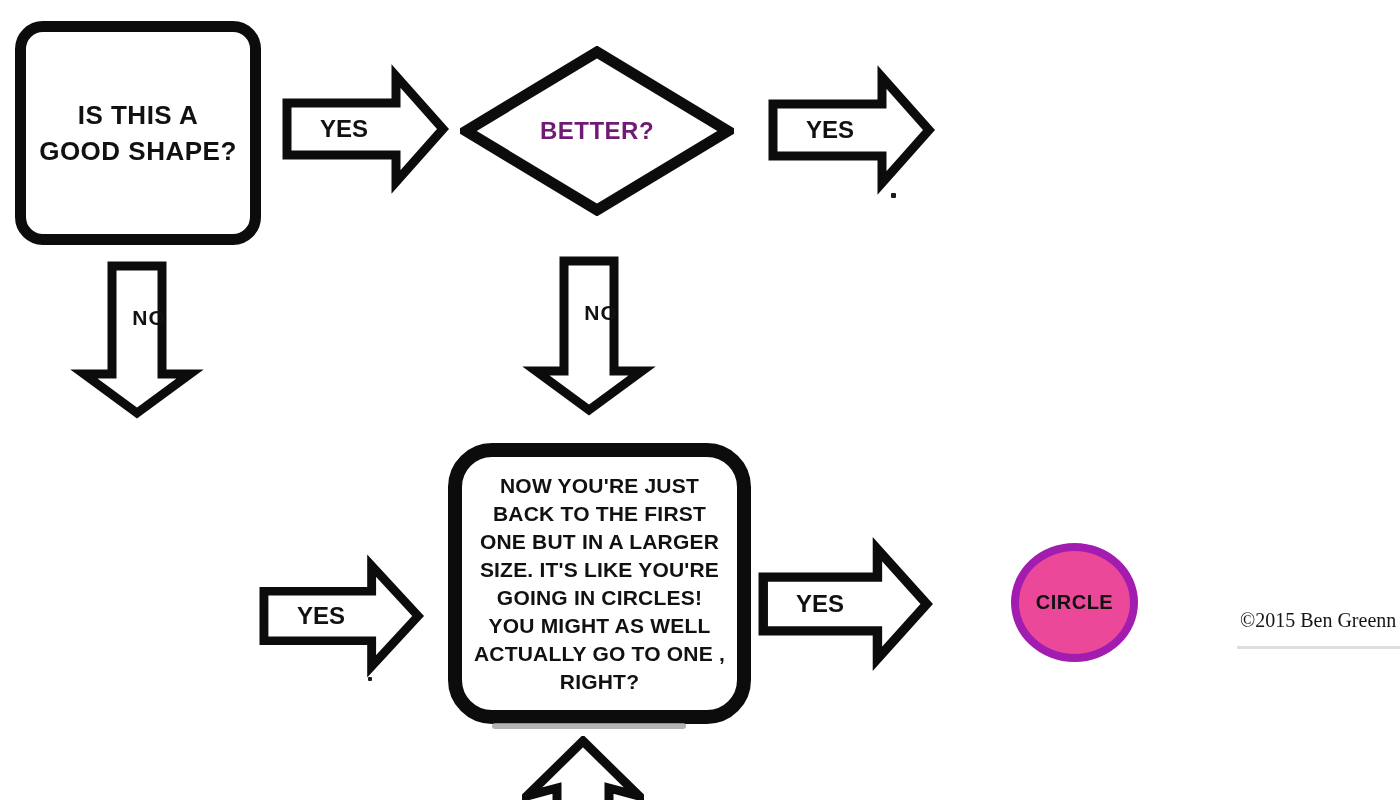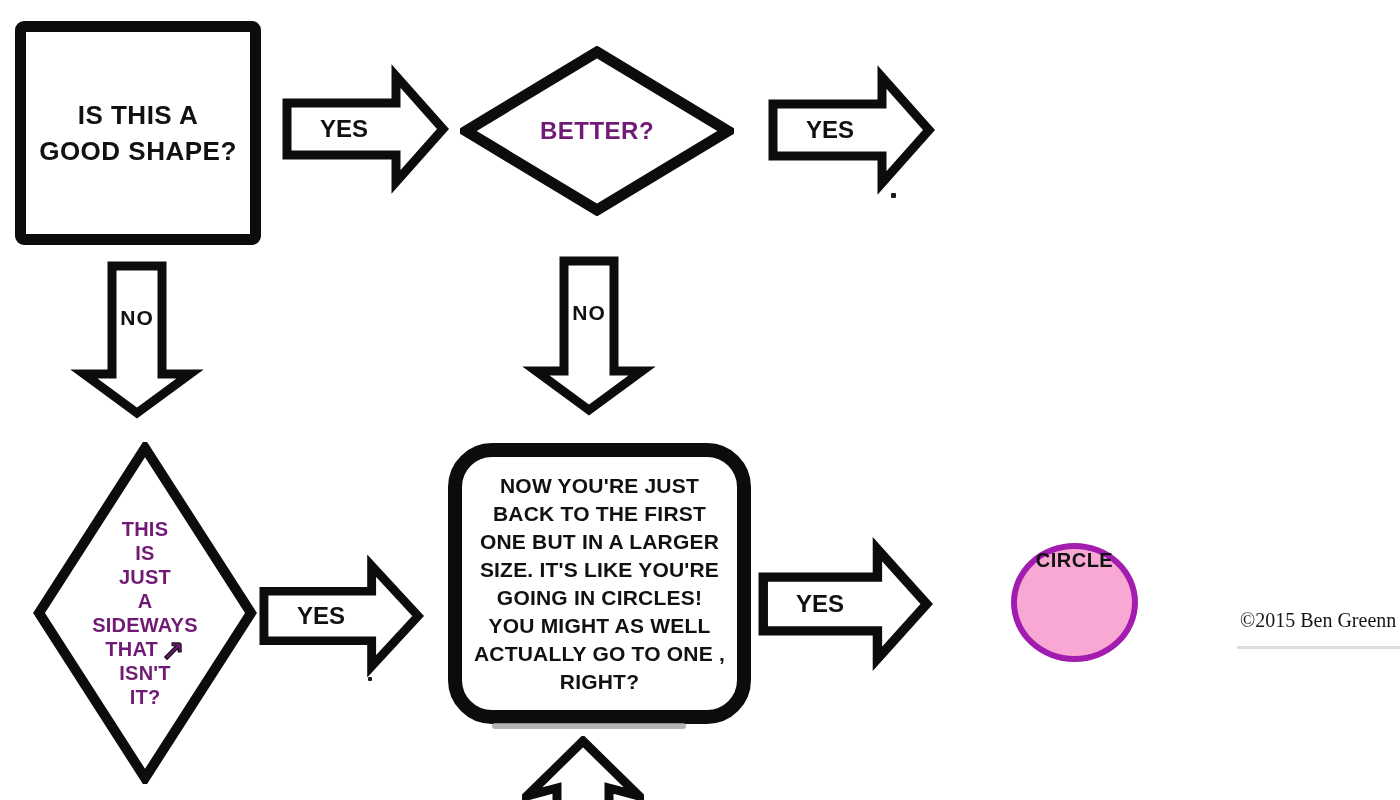--- a/index.html
+++ b/index.html
@@ -3,45 +3,45 @@
 <meta charset="utf-8">
 <style>
   html,body{margin:0;padding:0;background:#ffffff;}
   #canvas{
     position:relative;width:1400px;height:800px;overflow:hidden;
     background:#ffffff;font-family:"Liberation Sans",sans-serif;color:#0c0c0c;
   }
   .abs{position:absolute;}
   
   .rounded-node{
-    box-sizing:border-box;border:11px solid #0c0c0c;border-radius:9px;background:#fff;
+    box-sizing:border-box;border:11px solid #0c0c0c;border-radius:28px;background:#fff;
     display:flex;align-items:center;justify-content:center;text-align:center;
   }
   .node-label{
     font-weight:700;white-space:pre-line;text-align:center;color:#111;
   }
   .diamond-wrap{display:block;}
   .diamond-wrap svg{position:absolute;left:0;top:0;}
   .diamond-label{
     position:absolute;inset:0;display:flex;align-items:center;justify-content:center;
     text-align:center;font-weight:700;color:#701a75;
   }
   .circle-node{
-    box-sizing:border-box;border:6px solid #a21caf;border-radius:50%;background:#f9a8d4;
-    display:flex;justify-content:center;
+    box-sizing:border-box;border:8px solid #a21caf;border-radius:50%;background:#ec4899;
+    display:flex;align-items:center;justify-content:center;
   }
   
   .block-arrow{position:absolute;}
   .block-arrow svg{position:absolute;left:0;top:0;overflow:visible;}
   .block-arrow .arrow-label{
     position:absolute;font-weight:700;color:#111;
     display:flex;align-items:center;justify-content:center;
   }
   .arrow-right .arrow-label{left:12px;width:100px;top:0;bottom:0;font-size:24px;}
-  .arrow-down .arrow-label{left:0;width:100%;top:45px;font-size:21px;letter-spacing:1px;}
+  .arrow-down .arrow-label{left:12px;width:100%;top:45px;font-size:21px;letter-spacing:1px;}
   .ink-shape{fill:#ffffff;stroke:#0c0c0c;stroke-linejoin:miter;}
   
   .dot{position:absolute;background:#1a1a1a;border-radius:1px;}
   .shadow-line{position:absolute;background:#a6a6a6;border-radius:3px;opacity:.85;}
   .credit{
     position:absolute;font-family:Liberation Serif, serif;font-size:20px;color:#151515;
     white-space:nowrap;overflow:hidden;
   }
   .credit-underline{position:absolute;background:#dcdfe2;}
   .ne-arrow{
@@ -96,37 +96,20 @@
     <span class="arrow-label">NO</span>
   </div>
 
   <div class="block-arrow arrow-down abs" style="left:530px;top:256px;width:118px;height:160px;">
     <svg width="118" height="160" viewBox="0 0 118 160">
       <polygon class="ink-shape" stroke-width="9" points="34,5 84,5 84,115 112,115 59,154 6,115 34,115"></polygon>
     </svg>
     <span class="arrow-label">NO</span>
   </div>
 
-  <div class="diamond-wrap abs" style="left:33px;top:442px;width:224px;height:342px;">
-    <svg width="224" height="342" viewBox="0 0 224 342">
-      <polygon class="ink-shape" stroke-width="10" points="112,6 218,171 112,336 6,171"></polygon>
-    </svg>
-    <div class="diamond-label">
-      <div class="sideways-text" style="font-weight:700;">
-        <span style="white-space:pre-line;">THIS
-IS
-JUST
-A
-SIDEWAYS</span><br>
-        <span>THAT</span><span class="ne-arrow">↗</span><br>
-        <span style="white-space:pre-line;">ISN'T
-IT?</span>
-      </div>
-    </div>
-  </div>
 
   <div class="block-arrow arrow-right abs" style="left:259px;top:560px;width:166px;height:112px;">
     <svg width="166" height="112" viewBox="0 0 168 118" preserveAspectRatio="none">
       <polygon class="ink-shape" stroke-width="9" points="5,33 114,33 114,6 161,59 114,112 114,85 5,85"></polygon>
     </svg>
     <span class="arrow-label">YES</span>
   </div>
 
   <div class="dot" style="left:368px;top:677px;width:4px;height:4px;"></div>
 

